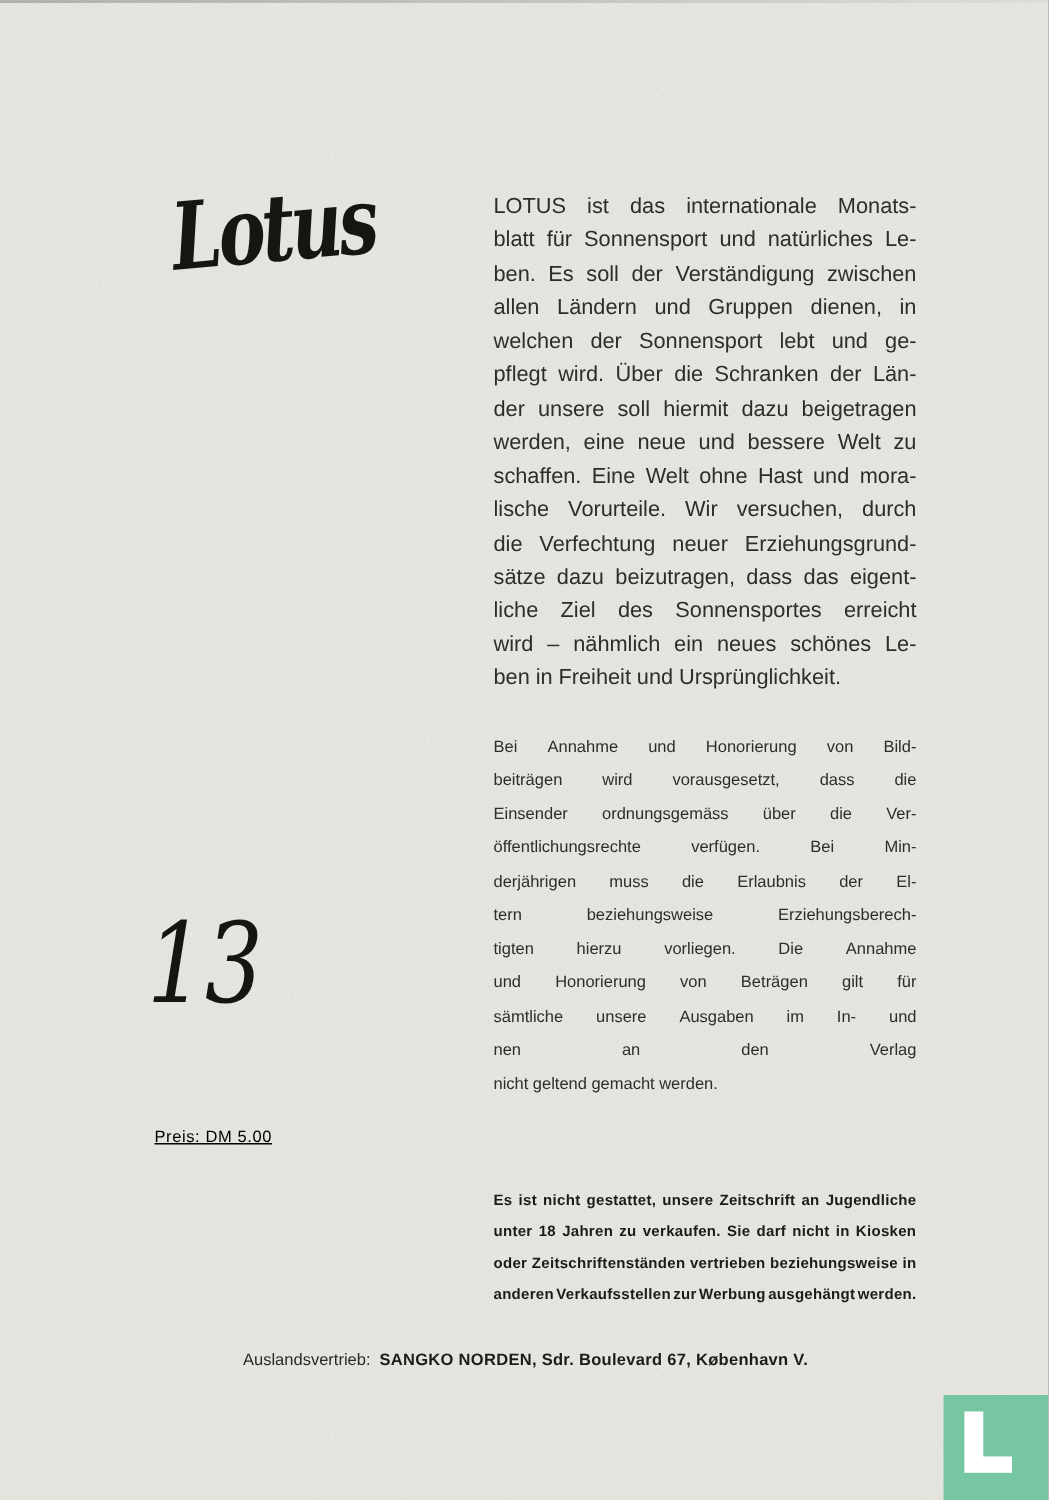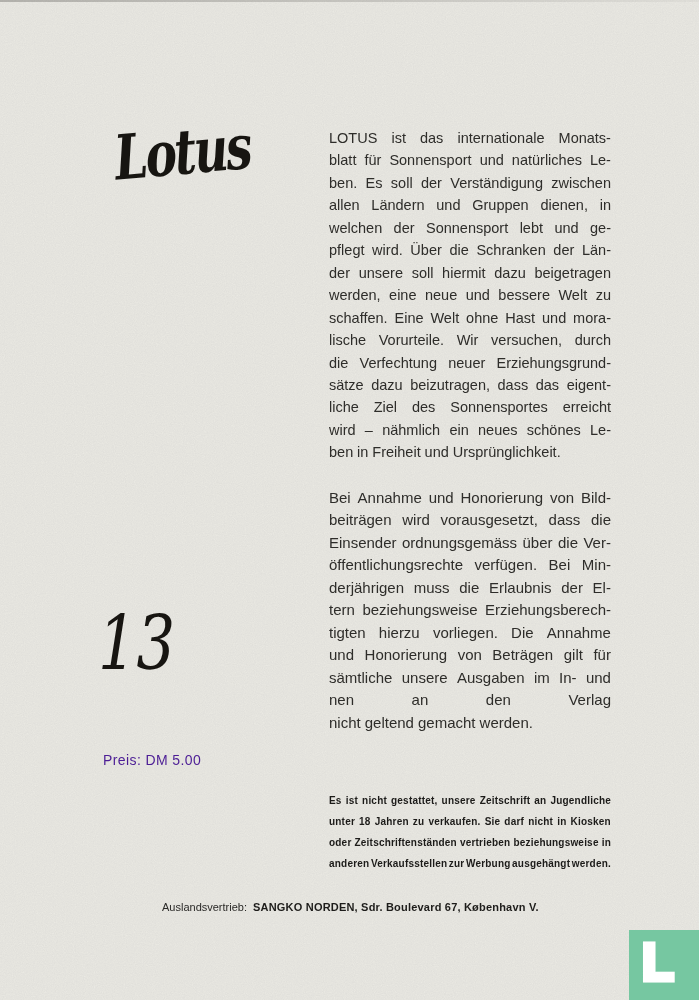--- a/index.html
+++ b/index.html
@@ -17,37 +17,37 @@
 
   .masthead{
     position:absolute;left:112px;top:128px;
     font-family:"DejaVu Serif",serif;font-style:italic;font-weight:bold;
     font-size:62px;line-height:1;color:#171511;letter-spacing:-3px;
     transform:rotate(-5deg) scaleX(.76);transform-origin:0 0;
   }
 
   .col{position:absolute;left:329px;width:282px;color:#2e2d2a;}
   .intro{top:127px;font-size:14.5px;line-height:22.45px;}
-  .submissions{top:487px;font-size:15px;line-height:22.45px;}
+  .submissions{top:487px;font-size:11px;line-height:22.45px;}
   .notice{top:790px;font-size:10px;line-height:21px;font-weight:bold;color:#1c1b19;letter-spacing:.2px;}
 
   .jline{display:flex;justify-content:space-between;}
   .jline span{white-space:pre;}
   .jline.last{justify-content:flex-start;text-align:right;}
   .jline.last span{margin-right:.27em;}
 
   .issue-number{
     position:absolute;left:98px;top:606px;
     font-family:"DejaVu Serif",serif;font-style:italic;
     font-size:74px;line-height:1;color:#171511;
     transform:scaleX(.82);transform-origin:0 0;
   }
   .price{
     position:absolute;left:103px;top:752px;
-    font-size:14px;letter-spacing:.4px;color:#4c1d95;
+    font-size:11px;letter-spacing:.4px;color:#000000;text-decoration:underline;
   }
   .distribution{
     position:absolute;left:123px;top:897px;
     font-size:11px;line-height:20px;color:#1d1c1a;white-space:nowrap;margin-left:39px;
   }
   .distribution .label{font-weight:normal;color:#2a2927;margin-right:6px;}
   .distribution .value{font-weight:bold;letter-spacing:.2px;}
 
   .watermark{
     position:absolute;left:629px;top:930px;width:70px;height:70px;

